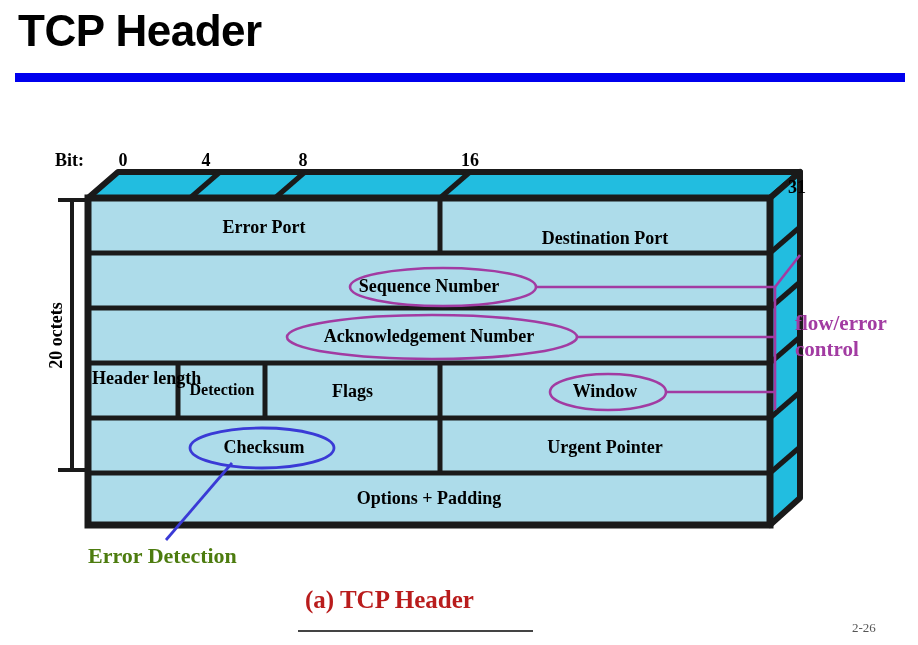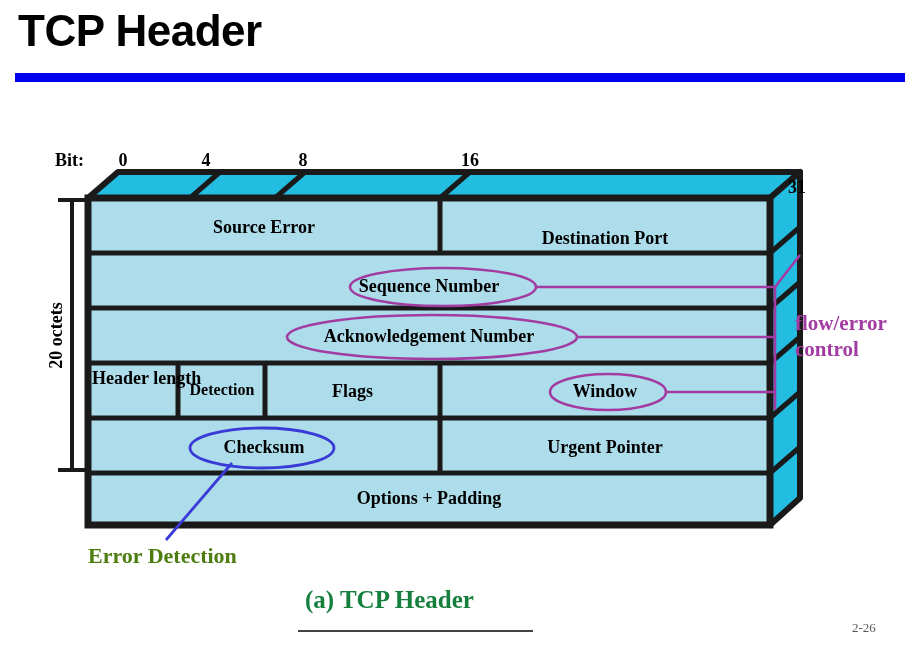--- a/index.html
+++ b/index.html
@@ -113,21 +113,21 @@
     color: #4d7c0f;
     white-space: nowrap;
   }
   #figure-caption {
     position: absolute;
     left: 305px;
     top: 586px;
     font-family: "Liberation Serif", serif;
     font-weight: bold;
     font-size: 25px;
-    color: #15803d;
+    color: #b91c1c;
     white-space: nowrap;
   }
   #caption-rule {
     position: absolute;
     left: 298px;
     top: 630px;
     width: 235px;
     height: 2px;
     background: #444444;
   }
@@ -210,21 +210,21 @@
 
   <div class="dg-text bit-word" style="left:55px; top:150px;">Bit:</div>
   <div class="dg-text bit-label" style="left:112px; top:150px; width:22px;">0</div>
   <div class="dg-text bit-label" style="left:195px; top:150px; width:22px;">4</div>
   <div class="dg-text bit-label" style="left:292px; top:150px; width:22px;">8</div>
   <div class="dg-text bit-label" style="left:456px; top:150px; width:28px;">16</div>
   <div class="dg-text bit-label" style="left:783px; top:150px; width:28px;margin-top:27px;">31</div>
 
   <div id="octets-label">20 octets</div>
 
-  <div class="dg-text field-label" style="left:88px; top:217px; width:352px;">Source Error</div>
+  <div class="dg-text field-label" style="left:88px; top:217px; width:352px;">Error Port</div>
   <div class="dg-text field-label" style="left:440px; top:228px; width:330px;">Destination Port</div>
 
   <div class="dg-text field-label" style="left:88px; top:276px; width:682px;">Sequence Number</div>
 
   <div class="dg-text field-label" style="left:88px; top:326px; width:682px;">Acknowledgement Number</div>
 
   <div class="dg-text field-label two-line" style="left:92px; top:368px; width:84px;">Header length</div>
   <div class="dg-text field-label small" style="left:180px; top:381px; width:84px;">Detection</div>
   <div class="dg-text field-label" style="left:265px; top:381px; width:175px;">Flags</div>
   <div class="dg-text field-label" style="left:440px; top:381px; width:330px;">Window</div>

